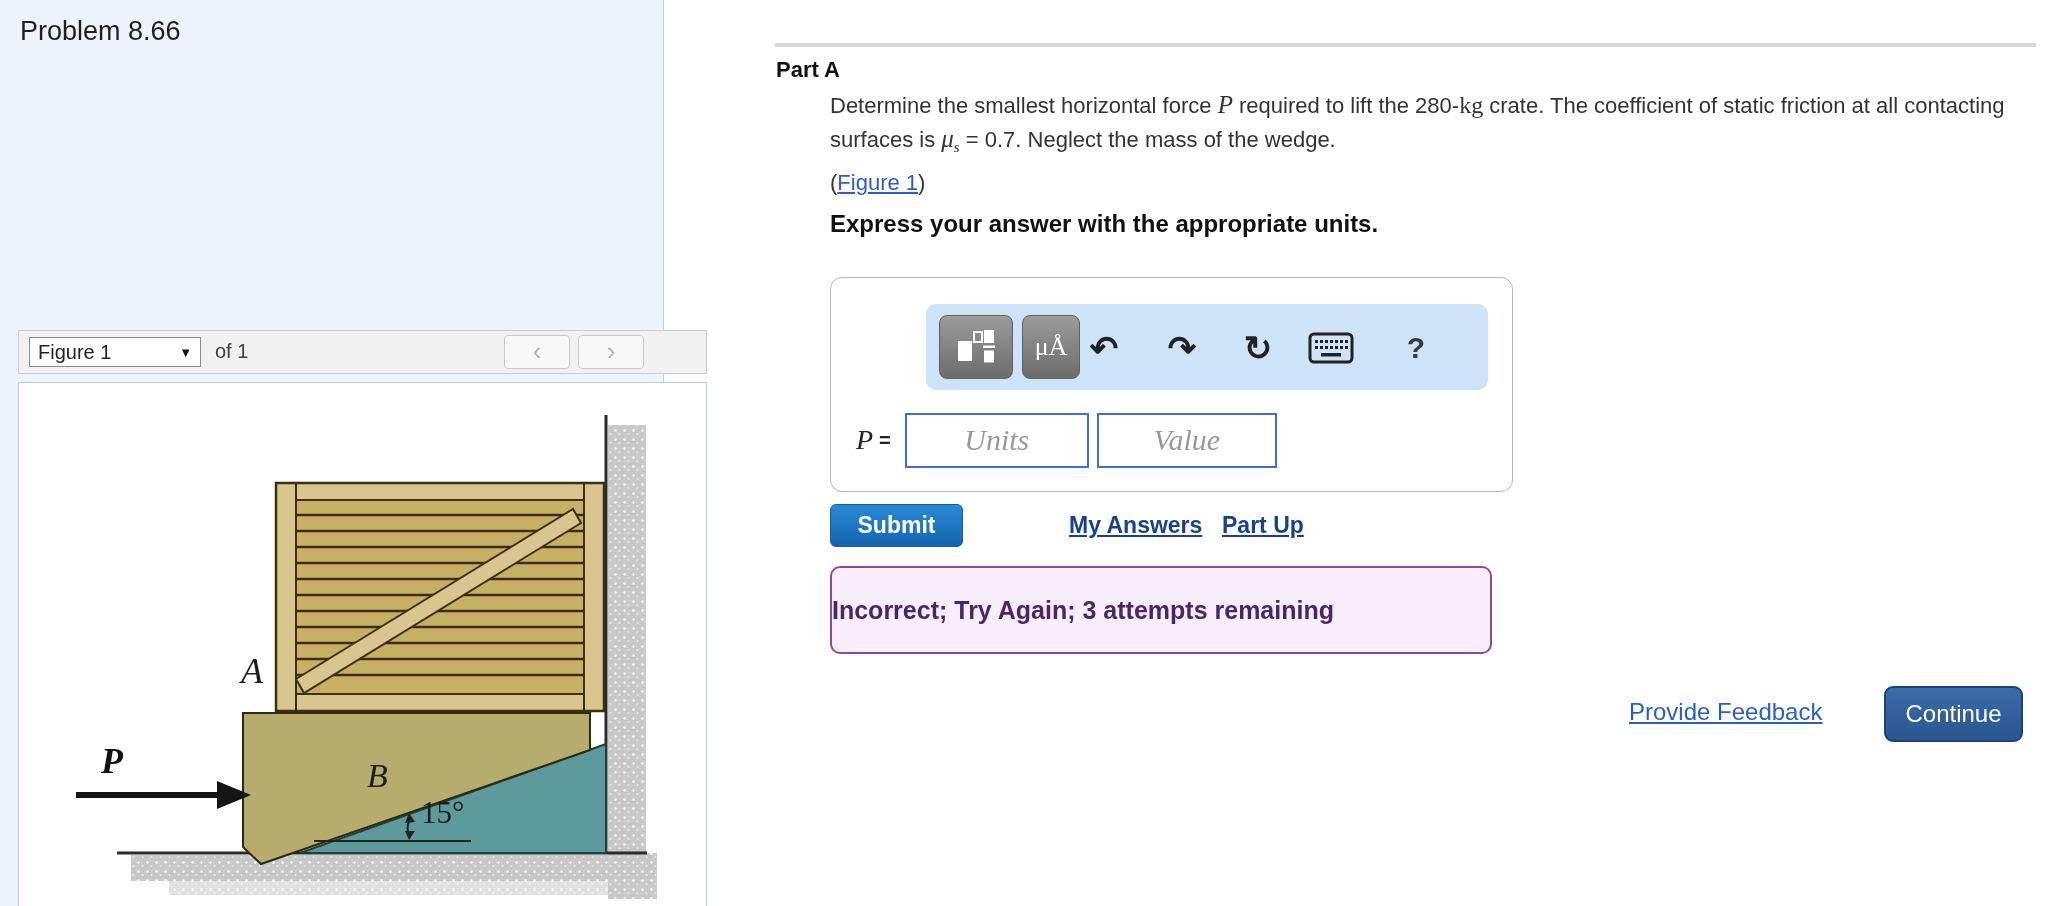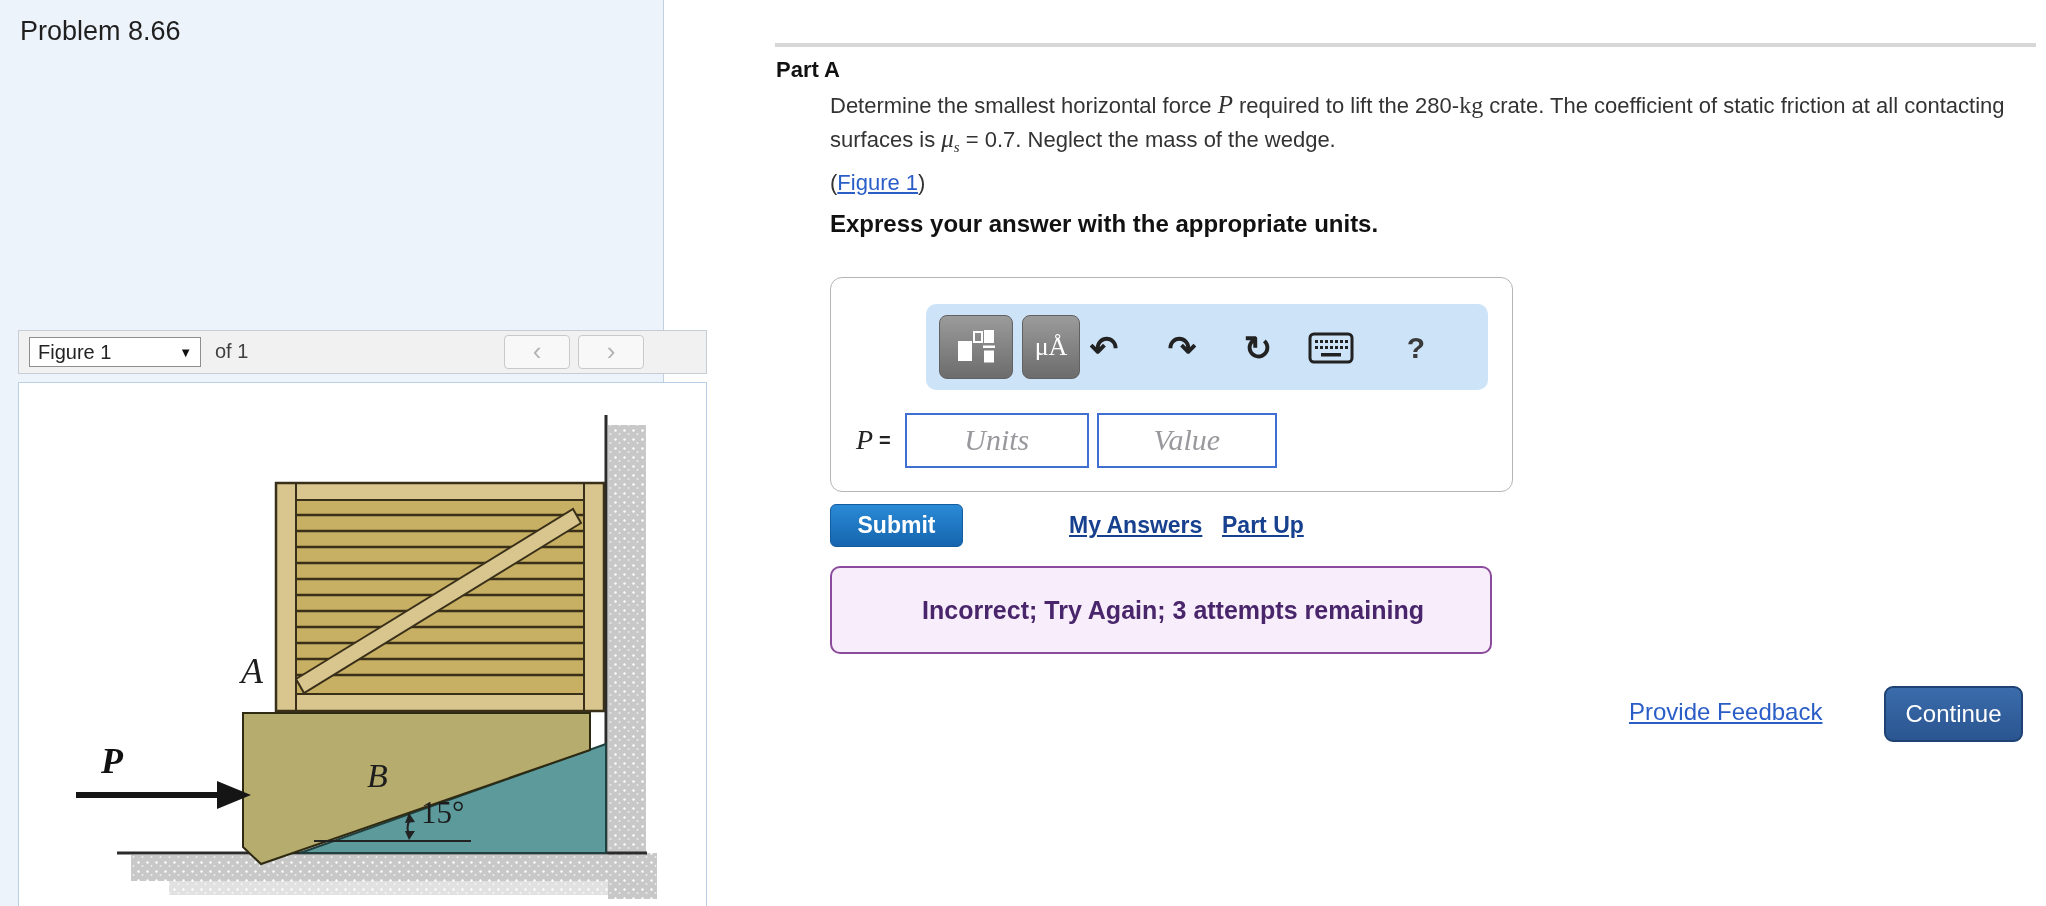--- a/index.html
+++ b/index.html
@@ -99,21 +99,21 @@
   }
   .strong-link{
     position:absolute;top:512px;font-size:23px;font-weight:bold;
     color:var(--strong-link-blue,#17418f);text-decoration:underline;cursor:pointer;
   }
   .my-answers{left:1057px;margin-left:12px;}
   .give-up{left:1222px;}
   .feedback-box{
     position:absolute;left:830px;top:566px;width:662px;height:88px;box-sizing:border-box;
     background:var(--feedback-bg,#f8edfb);border:2px solid var(--feedback-border,#8c4a9c);
-    border-radius:10px;display:flex;align-items:center;padding-left:24px;justify-content:center;
+    border-radius:10px;display:flex;align-items:center;
   }
   .feedback-text{font-size:25px;font-weight:bold;color:var(--feedback-text,#49266b);}
   .provide-feedback{position:absolute;left:1629px;top:698px;font-size:24px;}
   .continue-btn{
     position:absolute;left:1884px;top:686px;width:139px;height:56px;
     background:linear-gradient(#3b6cab,var(--continue-navy,#2a5590));
     border:2px solid #1e4273;border-radius:9px;color:#fff;font-size:24px;
     font-family:"Liberation Sans",sans-serif;cursor:pointer;
   }
 </style>

